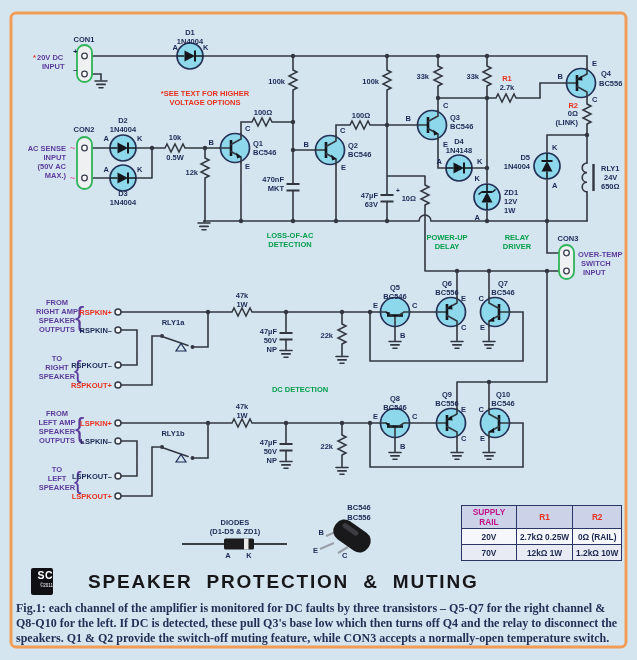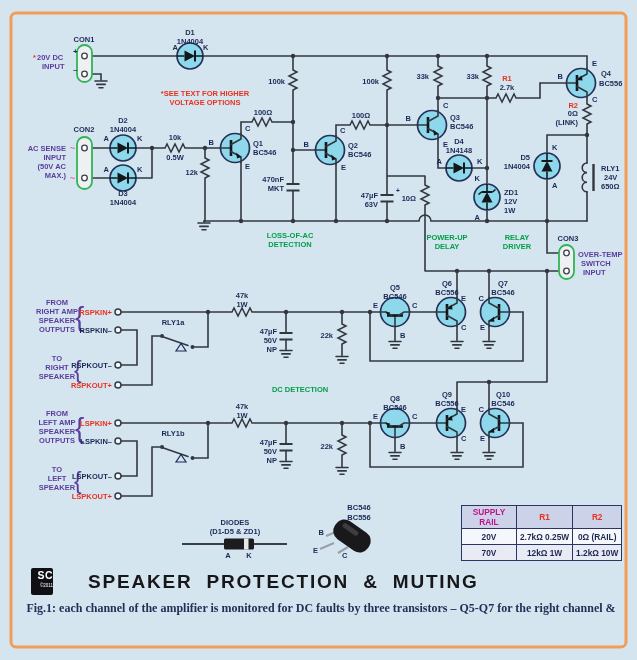--- a/index.html
+++ b/index.html
@@ -15,21 +15,21 @@
   .plate{stroke:#32373f;stroke-width:2;fill:none}
   .dot{fill:#32373f}
   
   #logo{position:absolute;left:31px;top:568px;width:22px;height:27px;background:#101014;color:#fff;
         text-align:right;border-radius:2px;}
   #logo .big{display:block;font-size:10.5px;font-weight:bold;line-height:15px;letter-spacing:.5px;}
   #logo .sub{display:block;font-size:4.5px;line-height:5px;}
   #title{position:absolute;left:60px;top:568px;height:27px;line-height:27px;font-size:19px;font-weight:bold;
          letter-spacing:1.8px;word-spacing:7px;color:#17171a;white-space:nowrap;margin-left:28px;}
   #caption{position:absolute;left:16px;top:601px;width:610px;font-family:"Liberation Serif",serif;
-           font-weight:bold;font-size:12px;line-height:14.8px;color:#233055;text-align:center;}
+           font-weight:bold;font-size:12px;line-height:14.8px;color:#233055;}
   #railtable{position:absolute;left:461px;top:505px;border-collapse:collapse;
              font-size:8.3px;font-weight:bold;color:#1c2750;}
   #railtable th,#railtable td{border:1.5px solid #2a3566;padding:1px 3px;text-align:center;height:13px;}
   #railtable th{background:#ccd3e8;}
   #railtable tr:nth-child(odd) td{background:#e8ebf4;}
   #railtable tr:nth-child(even) td{background:#f6f7fb;}
   #railtable .th-supply{color:#c11289;width:48px;}
   #railtable .th-r{color:#e8311e;}
 </style>
 </head>
@@ -494,14 +494,16 @@
   <tr>
     <td>70V</td>
     <td>12kΩ 1W</td>
     <td>1.2kΩ 10W</td>
   </tr>
 </tbody>
     </table>
 
 <div id="caption">
   <div>Fig.1: each channel of the amplifier is monitored for DC faults by three transistors – Q5-Q7 for the right channel &amp;</div>
+  <div>Q8-Q10 for the left. If DC is detected, these pull Q3's base low which then turns off Q4 and the relay to disconnect the</div>
+  <div>speakers. Q1 &amp; Q2 provide the switch-off muting feature, while CON3 accepts a normally-open temperature switch.</div>
 </div>
 </div>
 
 </body></html>

